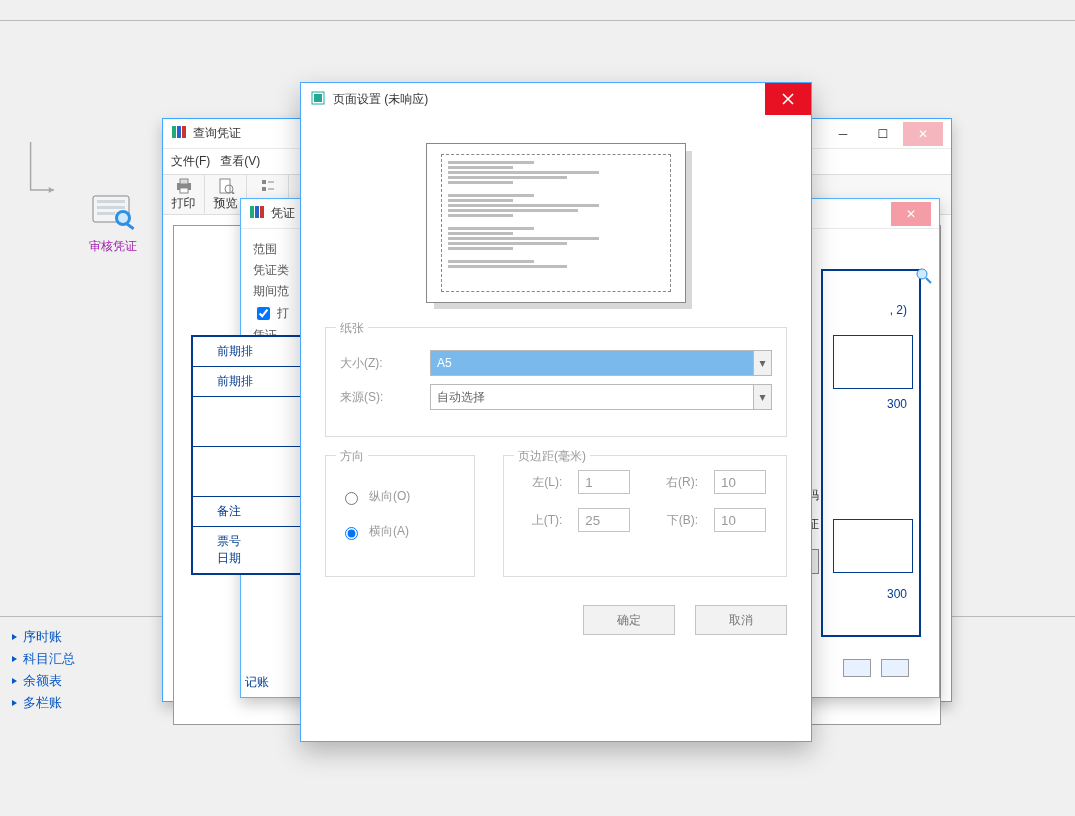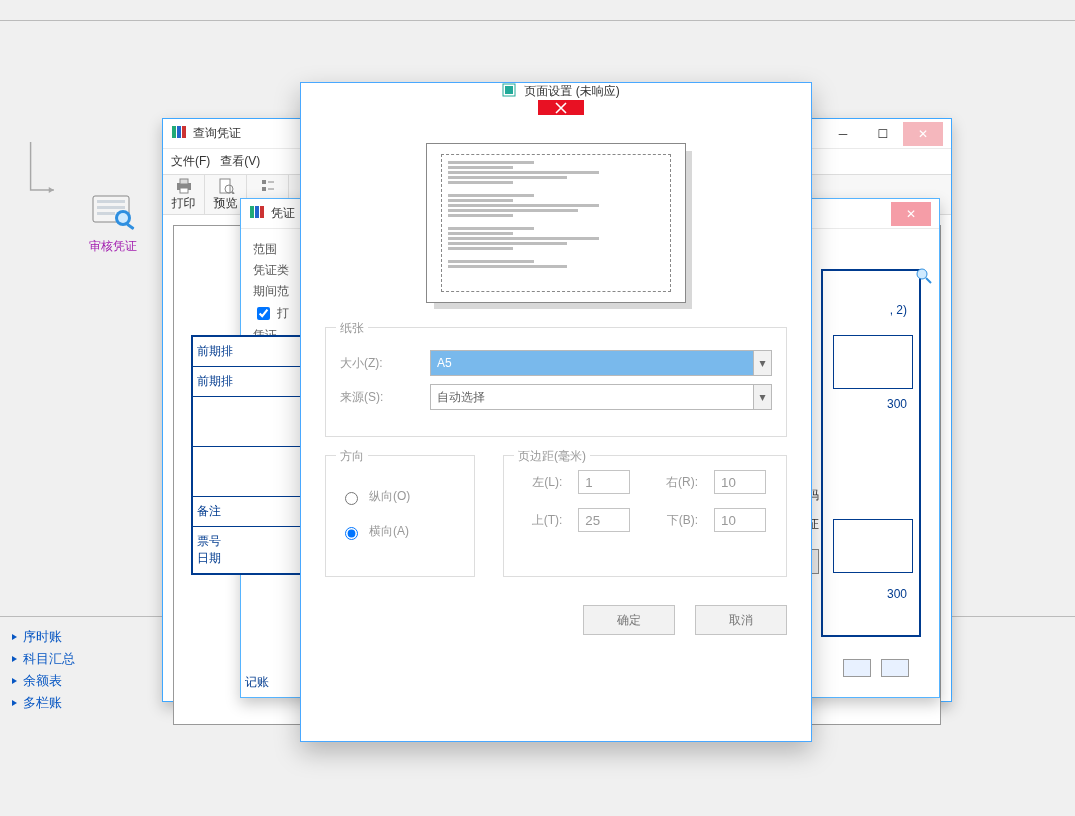--- a/index.html
+++ b/index.html
@@ -90,21 +90,21 @@
     font-size: 12px; color: #555;
   }
   .voucher-content .row { display: flex; align-items: center; gap: 6px; margin: 4px 0; }
   .voucher-content .field-lbl { min-width: 60px; text-align: left; }
   .voucher-content .chk { display:flex; align-items:center; gap:4px; }
   .voucher-content .radio { display:flex; align-items:center; gap:4px; }
   .vtable {
     position:absolute; left:-50px; top:106px; width:150px; border:2px solid #003b8f; background:#fff;
     border-collapse: collapse;
   }
-  .vtable td { border:1px solid #003b8f; padding:6px 4px; color:#003b8f; font-size:12px; white-space:nowrap; }
+  .vtable td { border:1px solid #003b8f; padding:6px 24px; color:#003b8f; font-size:12px; white-space:nowrap; }
   .vbot-row { position:absolute; left:4px; bottom:6px; color:#003b8f; display:flex; align-items:center; gap:32px; }
   .vouch-icons { position:absolute; right:30px; bottom:20px; display:flex; gap:10px; }
   .vouch-icons .mini { width:28px; height:18px; border:1px solid #999; background:#e8f1ff; }
   .vbox-right {
     position:absolute; right:18px; top:40px; bottom:60px; width:100px;
     border:2px solid #003b8f; background:#fff;
   }
   .vbox-right .slot { position:absolute; right:6px; width:80px; height:54px; border:1px solid #003b8f; }
   .vbox-right .slot1 { top:64px; }
   .vbox-right .slot2 { top:248px; }
@@ -118,21 +118,21 @@
   .vright-btn { display:inline-block; border:1px solid #888; padding:3px 12px; background:#efefef; margin-top:4px; }
 
   
   .modal {
     position: absolute; left: 300px; top: 82px; width: 512px; height: 660px;
     background: #fff; border: 1px solid #49a8ff;
     box-shadow: 0 10px 24px rgba(0,0,0,.25);
   }
   .modal .m-title {
     height: 32px; display: flex; align-items: center; justify-content: space-between;
-    padding-left: 10px; background: #fff; flex-direction: column;
+    padding-left: 10px; background: #fff;
   }
   .modal .m-title-left { display:flex; align-items:center; gap:8px; color:#333; }
   .modal .m-close {
     width: 46px; height: 32px; background: #e81123; display:flex; align-items:center; justify-content:center;
   }
   .modal .m-close svg { stroke: #fff; }
   .m-body { padding: 10px 24px 16px; color: #888; }
   .preview-box {
     width: 260px; height: 160px; margin: 18px auto 24px; position: relative;
   }

